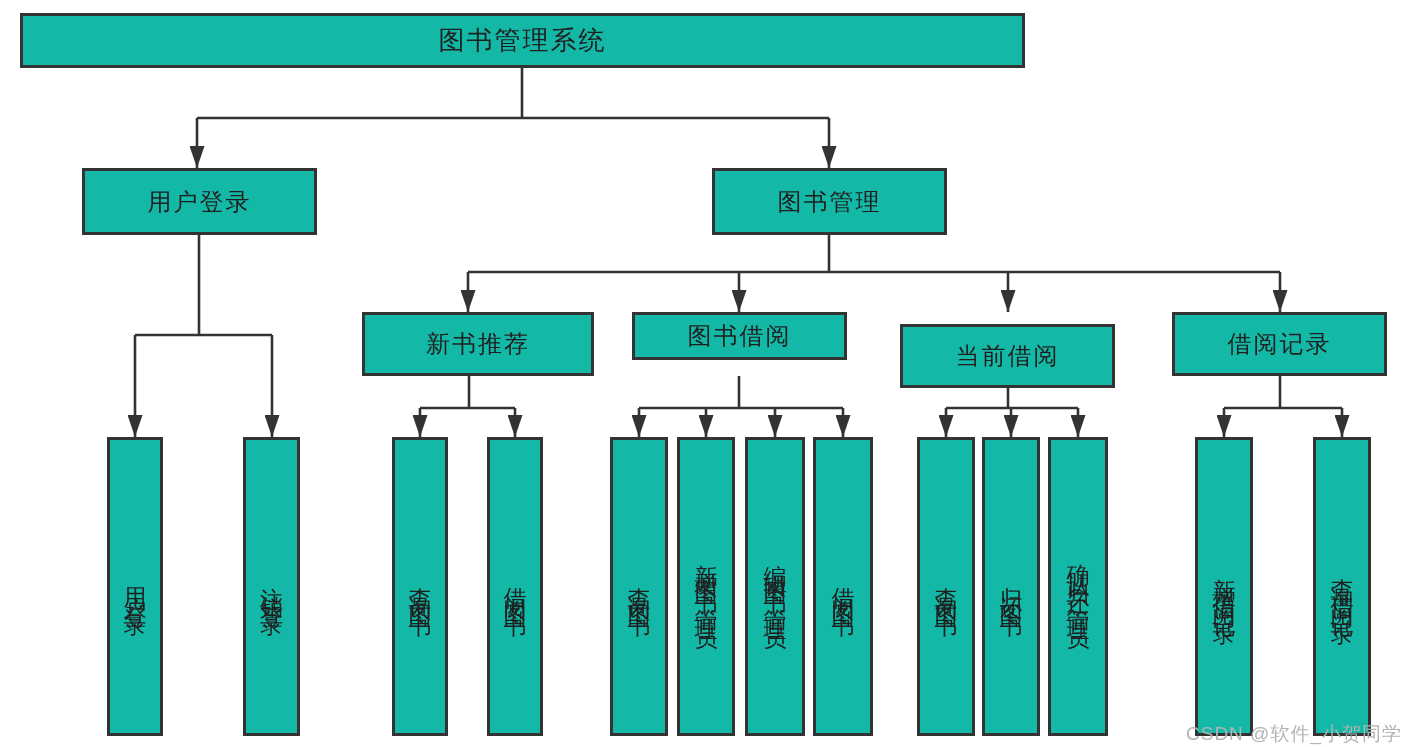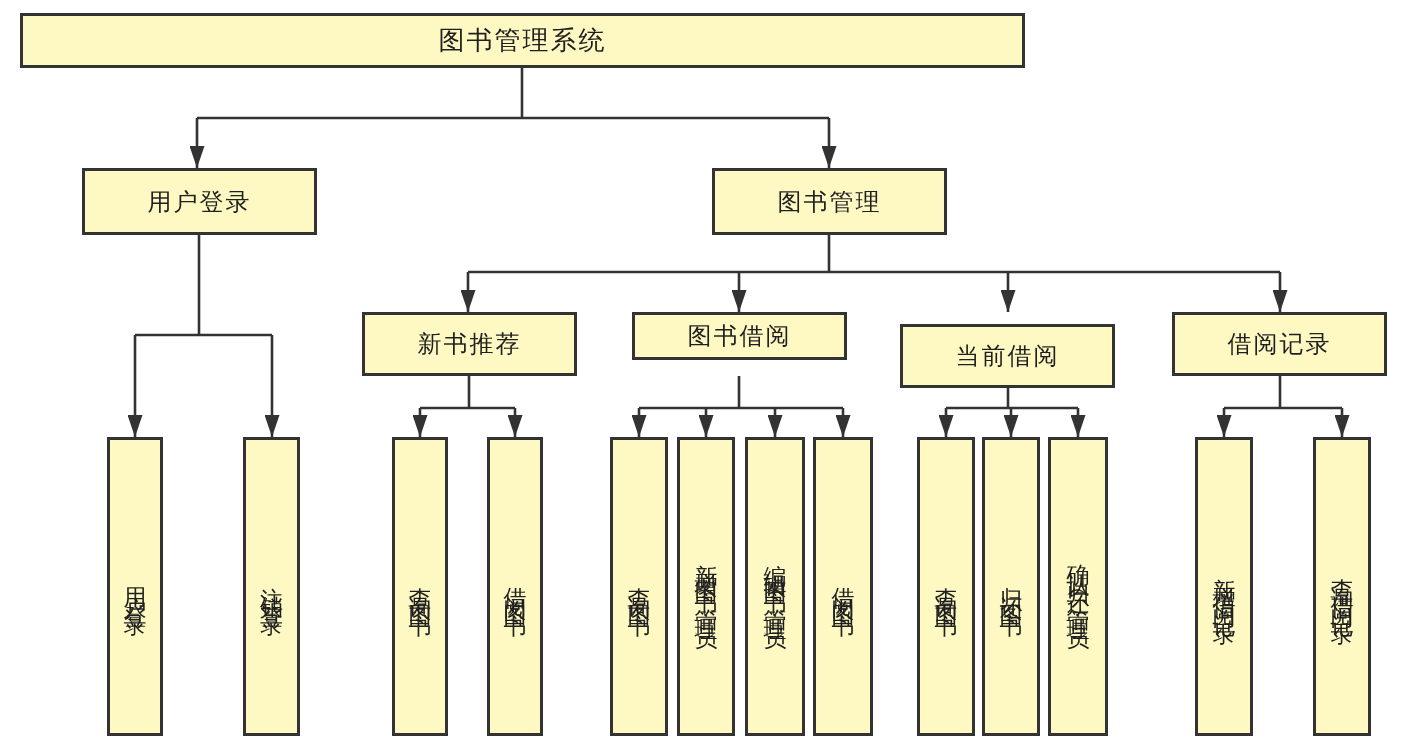--- a/index.html
+++ b/index.html
@@ -7,21 +7,21 @@
     position:relative;
     width:1405px;height:747px;
     background:#ffffff;
     font-family:"Liberation Sans", sans-serif;
     overflow:hidden;
   }
   #connectors{position:absolute;left:0;top:0;width:1405px;height:747px;}
   .box{
     position:absolute;
     box-sizing:border-box;
-    background:#fef9c3;
+    background:#14b8a6;
     border:3px solid #333333;
     display:flex;align-items:center;justify-content:center;
   }
   .lbl{color:#1f1f1f;}
   .h .lbl{font-size:24px;letter-spacing:2px;white-space:nowrap;}
   .root .lbl{font-size:26px;}
   .v .lbl{
     writing-mode:vertical-rl;
     text-orientation:mixed;
     font-size:23px;
@@ -111,21 +111,21 @@
     <span class="lbl">图书管理系统</span>
   </div>
 
   <div class="box h" style="left:82px;top:168px;width:235px;height:67px">
     <span class="lbl">用户登录</span>
   </div>
   <div class="box h" style="left:712px;top:168px;width:235px;height:67px">
     <span class="lbl">图书管理</span>
   </div>
 
-  <div class="box h" style="left:362px;top:312px;width:215px;height:64px">
+  <div class="box h" style="left:362px;top:312px;width:232px;height:64px">
     <span class="lbl">新书推荐</span>
   </div>
   <div class="box h" style="left:632px;top:312px;width:215px;height:48px">
     <span class="lbl">图书借阅</span>
   </div>
   <div class="box h" style="left:900px;top:324px;width:215px;height:64px">
     <span class="lbl">当前借阅</span>
   </div>
   <div class="box h" style="left:1172px;top:312px;width:215px;height:64px">
     <span class="lbl">借阅记录</span>
@@ -168,13 +168,14 @@
     <span class="lbl">确认归还（管理员）</span>
   </div>
 
   <div class="box v" style="left:1195px;top:437px;width:58px;height:299px">
     <span class="lbl">新增借阅记录</span>
   </div>
   <div class="box v" style="left:1313px;top:437px;width:58px;height:299px">
     <span class="lbl">查询借阅记录</span>
   </div>
 
+  <div id="watermark">CSDN @软件_小贺同学</div>
 </div>
 
 </body></html>

